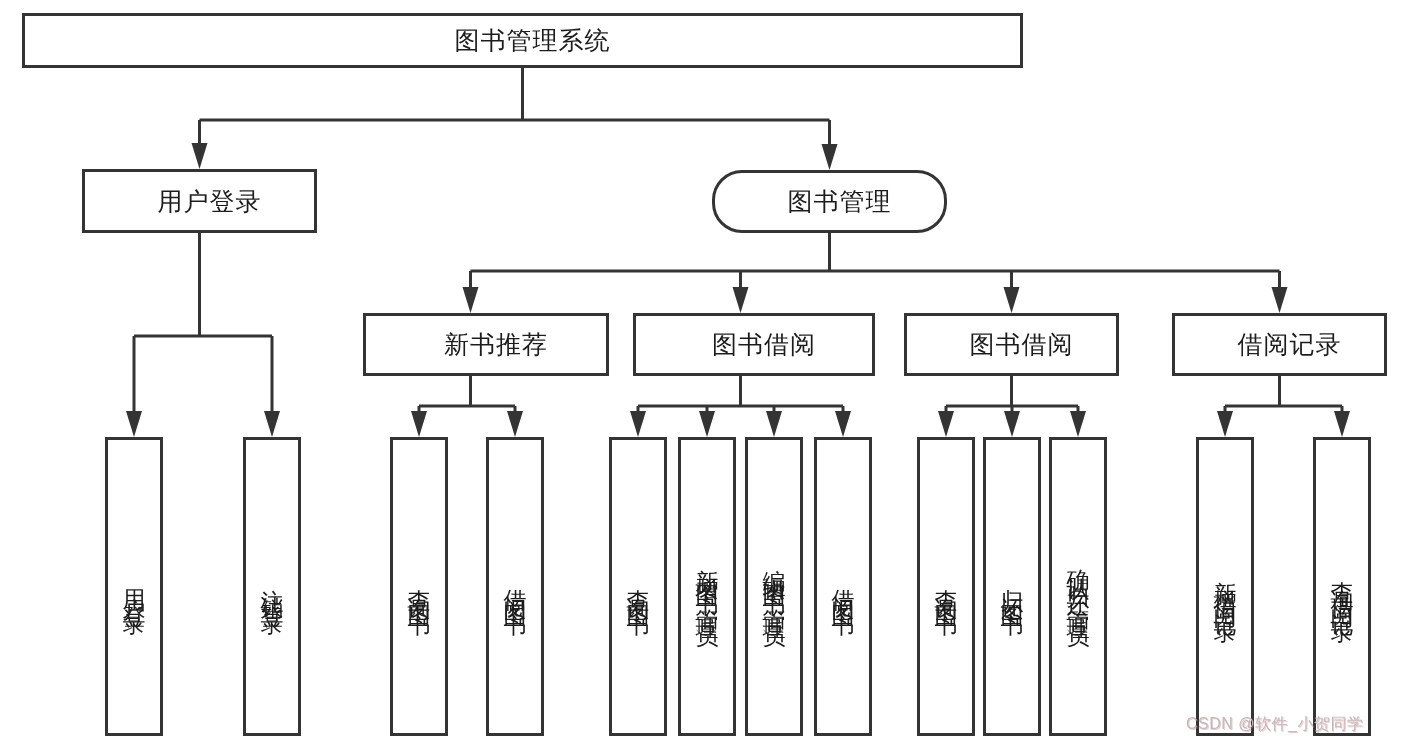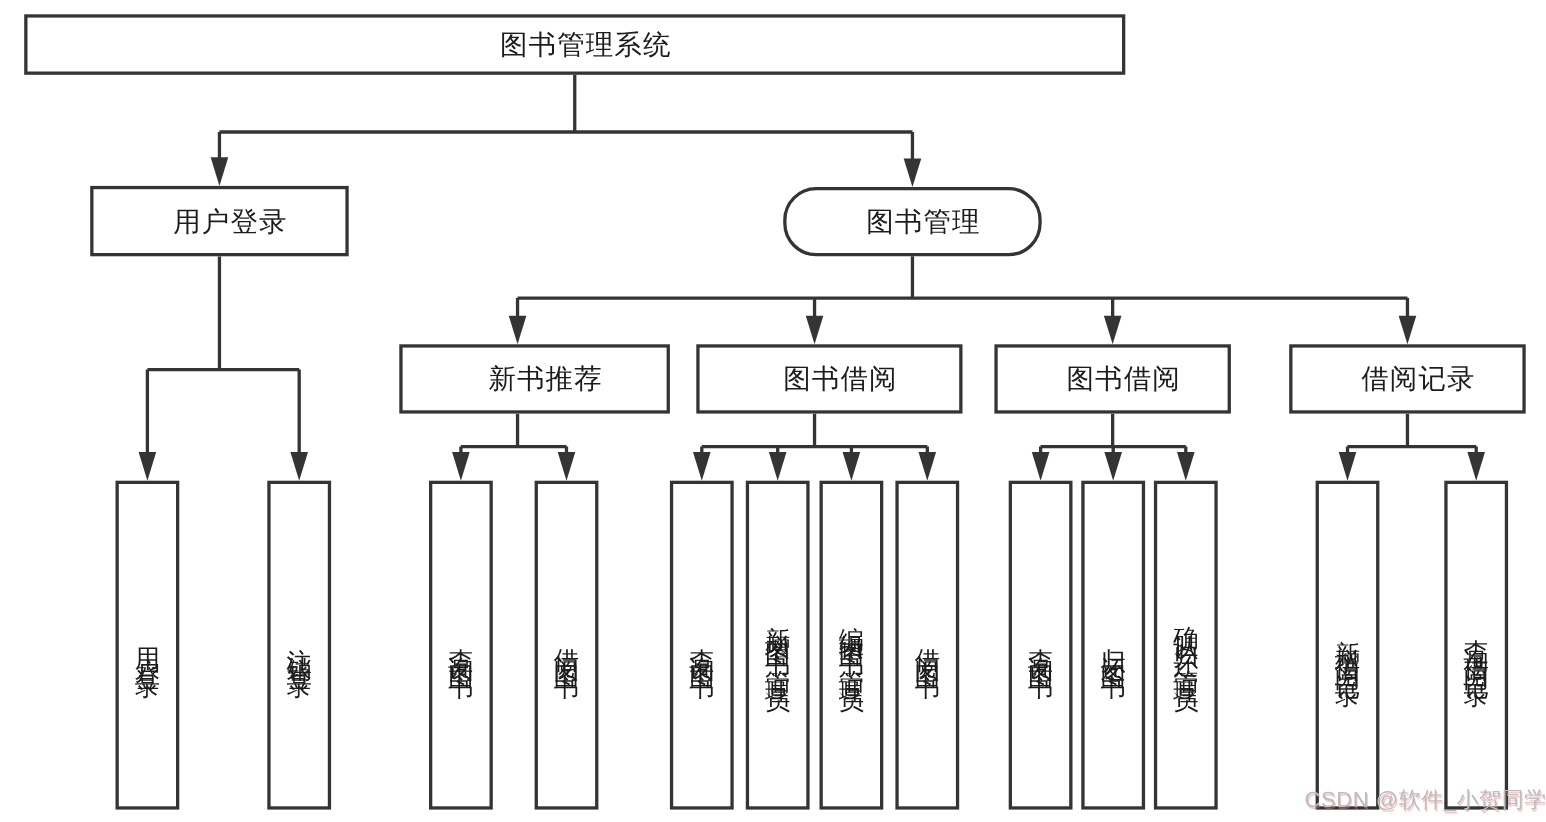--- a/index.html
+++ b/index.html
@@ -12,21 +12,21 @@
     position:absolute;box-sizing:border-box;border:3px solid #343434;background:#ffffff;
     display:flex;align-items:center;justify-content:center;color:#1c1c1c;
   }
   .node.h{font-size:25px;letter-spacing:1px;padding-left:20px;}
   .node.v span{
     writing-mode:vertical-rl;text-orientation:mixed;
     font-size:23px;letter-spacing:8px;line-height:1;white-space:nowrap;
   }
   .watermark{
     position:absolute;left:1186px;top:714px;width:210px;
-    font-size:20px;color:#bcbcbc;letter-spacing:0.5px;white-space:nowrap;
+    font-size:16px;color:#bcbcbc;letter-spacing:0.5px;white-space:nowrap;
     text-shadow:1px 1px 0 rgba(234,128,138,0.45);
   }
 </style>
 </head>
 <body>
 
 <div class="canvas">
 
   <svg class="connectors" viewBox="0 0 1405 747" xmlns="http://www.w3.org/2000/svg">
     <g stroke="#343434" stroke-width="3" fill="none">

